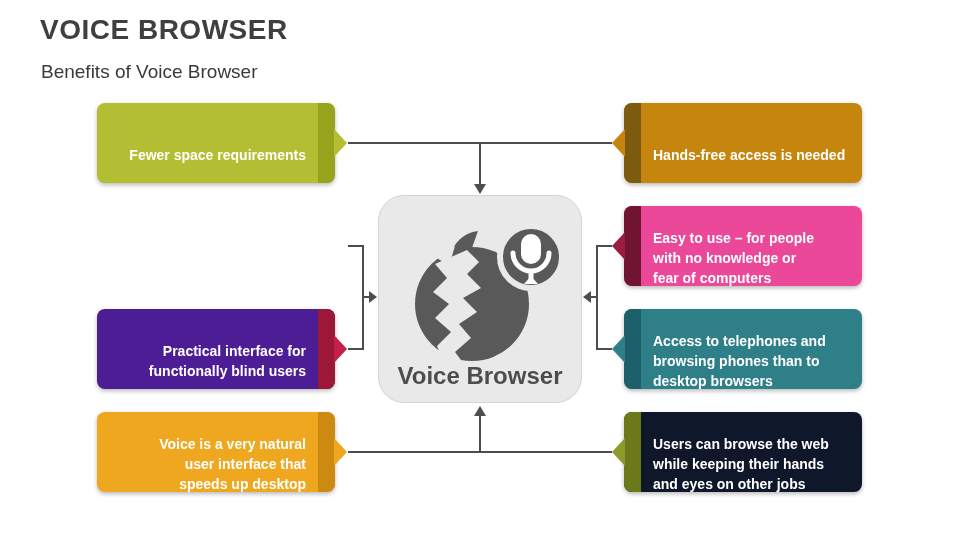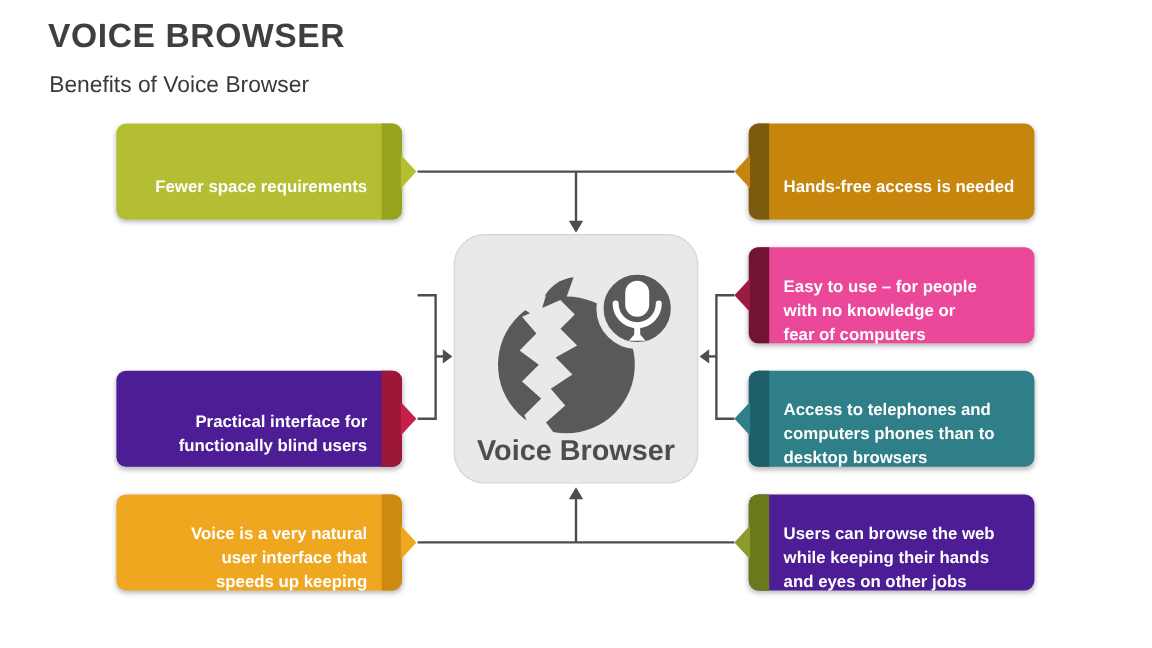--- a/index.html
+++ b/index.html
@@ -98,46 +98,46 @@
     <div class="arrow" style="border-left-color: rgb(196, 32, 73);"></div>
     <div class="txt">Practical interface for
 functionally blind users</div>
   </div>
 
   <div class="box box-l row4" style="background-color: rgb(239, 167, 32);">
     <div class="strip" style="background-color: rgb(205, 138, 16);"></div>
     <div class="arrow" style="border-left-color: rgb(239, 167, 32);"></div>
     <div class="txt">Voice is a very natural
 user interface that
-speeds up keeping</div>
+speeds up desktop</div>
   </div>
 
   <div class="box box-r row1" style="background-color: rgb(198, 134, 14);">
     <div class="strip" style="background-color: rgb(124, 91, 14);"></div>
     <div class="arrow" style="border-right-color: rgb(198, 134, 14);"></div>
     <div class="txt">Hands-free access is needed</div>
   </div>
 
   <div class="box box-r row2" style="background-color: #ec4899;">
     <div class="strip" style="background-color: rgb(112, 20, 49);"></div>
     <div class="arrow" style="border-right-color: rgb(155, 27, 65);"></div>
     <div class="txt">Easy to use – for people
 with no knowledge or
 fear of computers</div>
   </div>
 
   <div class="box box-r row3" style="background-color: rgb(47, 127, 137);">
     <div class="strip" style="background-color: rgb(30, 96, 105);"></div>
     <div class="arrow" style="border-right-color: rgb(47, 127, 137);"></div>
     <div class="txt">Access to telephones and
-computers phones than to
+browsing phones than to
 desktop browsers</div>
   </div>
 
-  <div class="box box-r row4" style="background-color: #4c1d95;">
+  <div class="box box-r row4" style="background-color: #0f172a;">
     <div class="strip" style="background-color: rgb(107, 121, 27);"></div>
     <div class="arrow" style="border-right-color: rgb(139, 154, 42);"></div>
     <div class="txt">Users can browse the web
 while keeping their hands
 and eyes on other jobs</div>
   </div>
 
   <div class="panel" style="background-color: rgb(233, 233, 233);">
     <div class="icon-wrap" style="color: rgb(89, 89, 89);">
       <svg width="204" height="160" viewBox="0 0 204 160">

